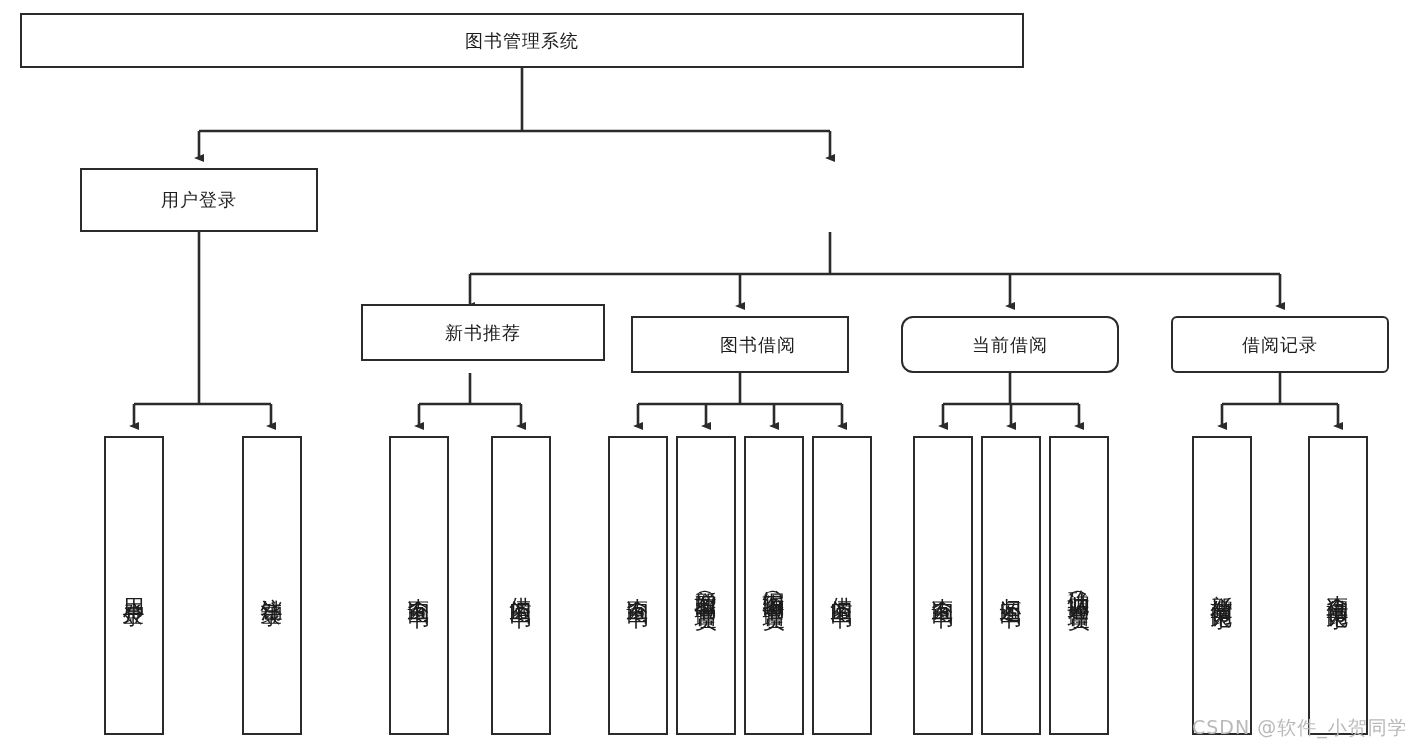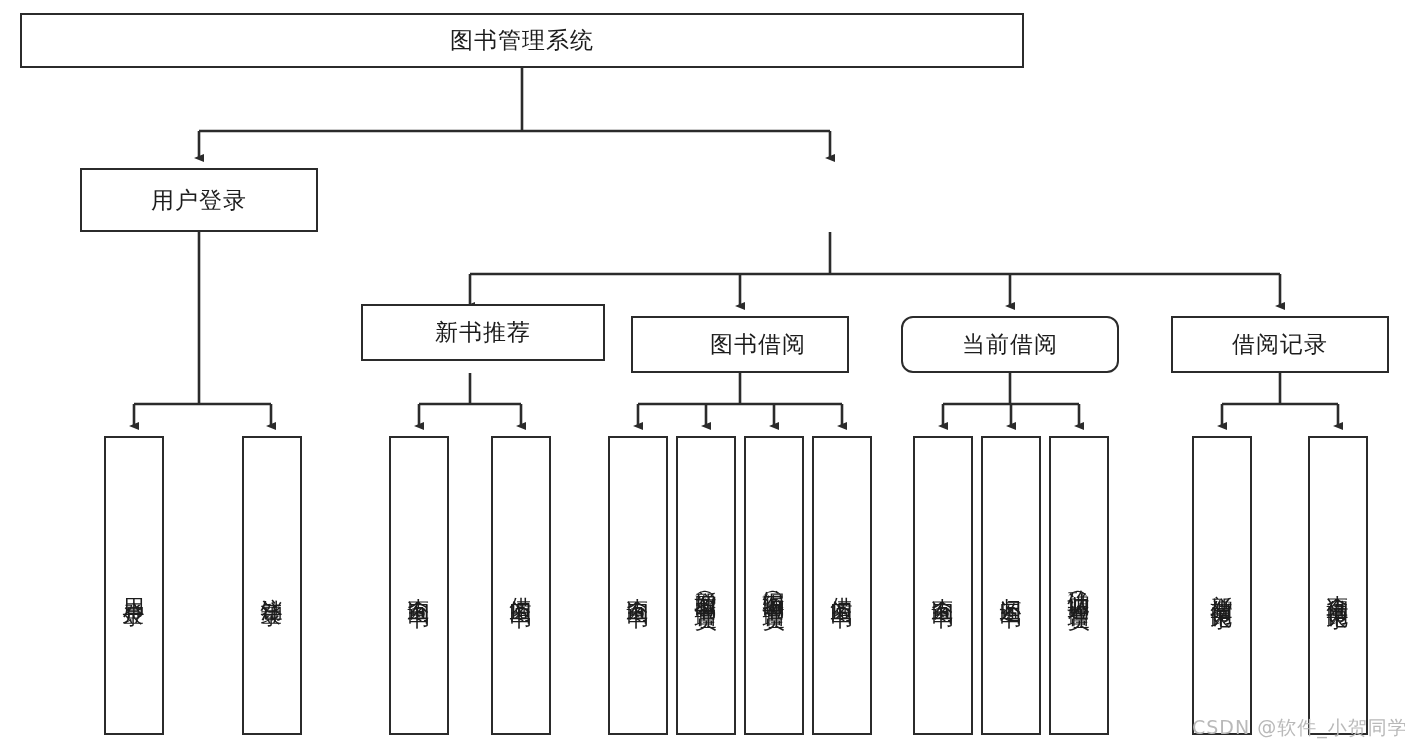--- a/index.html
+++ b/index.html
@@ -31,21 +31,21 @@
     box-sizing: border-box;
     background: #ffffff;
     border: 2px solid #2b2b2b;
     display: flex;
     align-items: center;
     justify-content: center;
     color: #1c1c1c;
   }
   .node.h {
     
-    font-size: 23px;
+    font-size: 18px;
     letter-spacing: 1px;
   }
   .node.v {
     
     font-size: 22px;
   }
   .vlabel {
     writing-mode: vertical-rl;
     text-orientation: upright;
     letter-spacing: 3px;
@@ -134,21 +134,21 @@
   </div>
 
   <div class="node h" style="left:631px; top:316px; width:218px; height:57px;padding-left:36px;">
     <span class="hlabel">图书借阅</span>
   </div>
 
   <div class="node h" style="left:901px; top:316px; width:218px; height:57px;border-radius:12px;">
     <span class="hlabel">当前借阅</span>
   </div>
 
-  <div class="node h" style="left:1171px; top:316px; width:218px; height:57px;">
+  <div class="node h" style="left:1171px; top:316px; width:218px; height:57px;border-radius:6px;">
     <span class="hlabel">借阅记录</span>
   </div>
 
   <div class="node v" style="left:104px; top:436px; width:60px; height:299px;">
     <span class="vlabel">用户登录</span>
   </div>
 
   <div class="node v" style="left:242px; top:436px; width:60px; height:299px;">
     <span class="vlabel">注销登录</span>
   </div>

